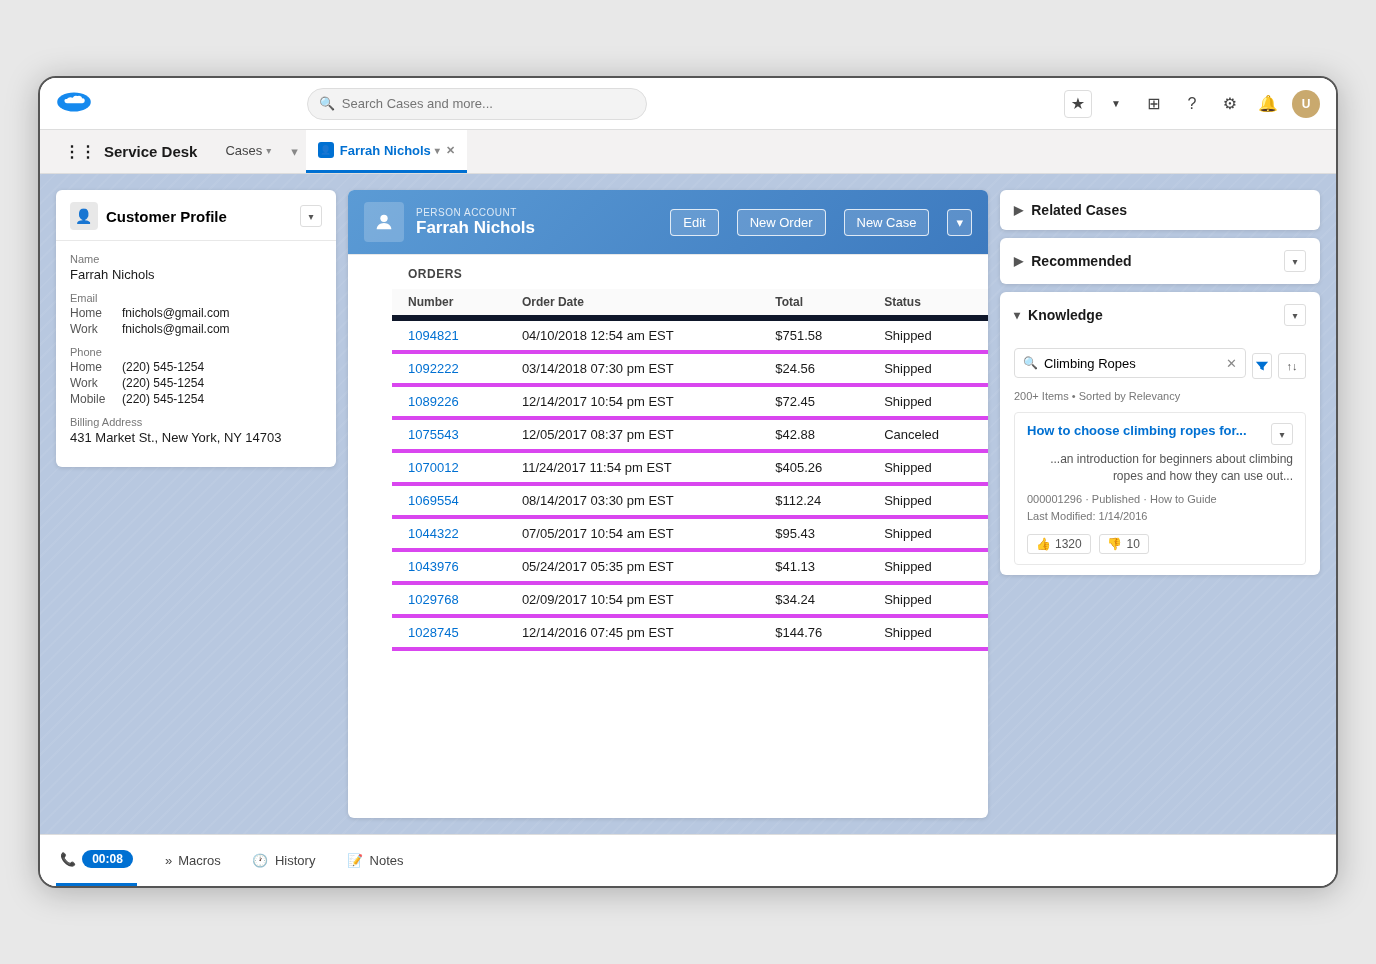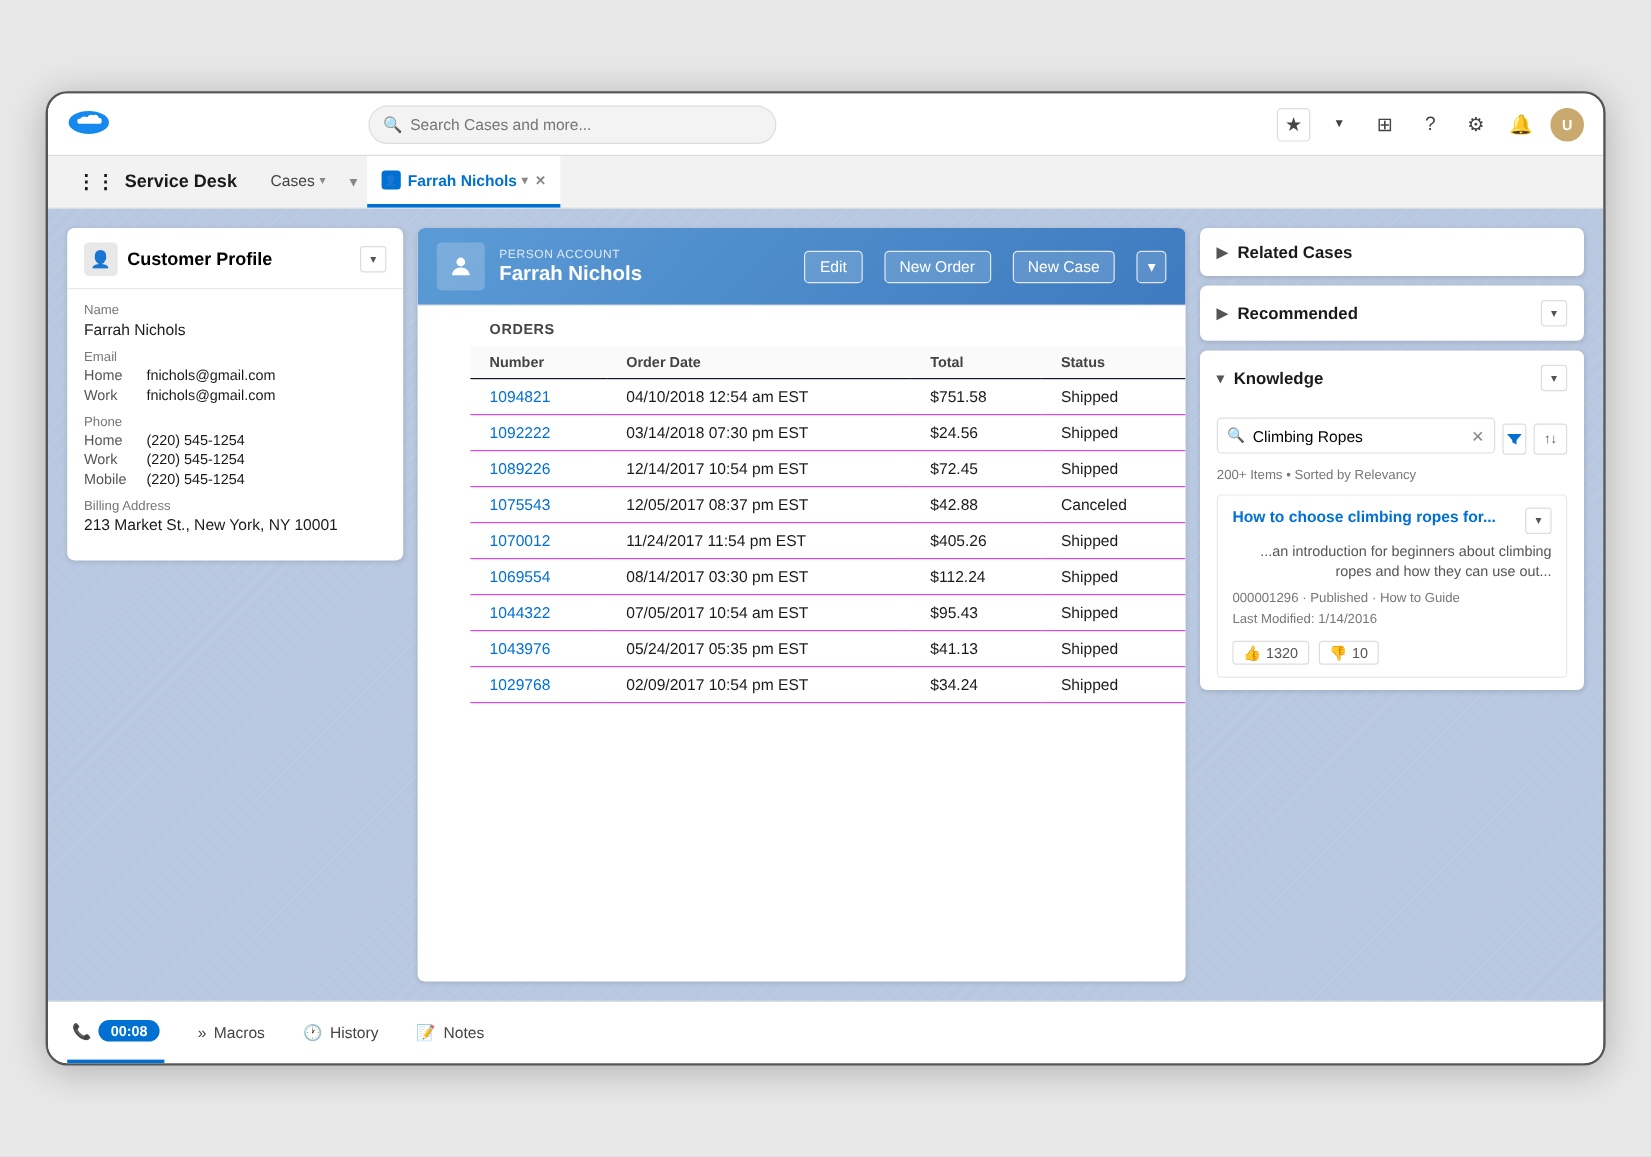--- a/index.html
+++ b/index.html
@@ -266,28 +266,28 @@
       letter-spacing: 0.5px;
       padding: 12px 16px 8px;
     }
     .orders-table { width: 100%; border-collapse: collapse; }
     .orders-table th {
       text-align: left;
       padding: 6px 16px;
       font-size: 12px;
       font-weight: 600;
       color: #444;
-      border-bottom: 1px solid #0f172a;
+      border-bottom: 6px solid #0f172a;
       background: #fafafa;
     }
     .orders-table td {
       padding: 7px 16px;
       font-size: 13px;
       color: #1a1a1a;
-      border-bottom: 1px solid #d946ef;
+      border-bottom: 4px solid #d946ef;
     }
     .orders-table td.order-num { color: #0070d2; cursor: pointer; }
 
     
     .right-panel {
       width: 320px;
       flex-shrink: 0;
       display: flex;
       flex-direction: column;
       gap: 8px;
@@ -521,21 +521,21 @@
             <span class="profile-row-key">Work</span>
             <span class="profile-row-val">(220) 545-1254</span>
           </div>
           <div class="profile-row">
             <span class="profile-row-key">Mobile</span>
             <span class="profile-row-val">(220) 545-1254</span>
           </div>
         </div>
         <div class="profile-section">
           <div class="profile-label">Billing Address</div>
-          <div class="profile-value">213 Market St., New York, NY 10001</div>
+          <div class="profile-value">431 Market St., New York, NY 14703</div>
         </div>
       </div>
     </div>
 
     <div class="center-panel">
       <div class="center-panel-header">
         <div class="person-account-icon">
           <svg width="22" height="22" viewBox="0 0 24 24" fill="white">
             <circle cx="12" cy="8" r="4"></circle>
             <path d="M4 20c0-4 3.6-7 8-7s8 3 8 7"></path>
@@ -609,20 +609,26 @@
               <tr>
       <td class="order-num">1043976</td>
       <td>05/24/2017 05:35 pm EST</td>
       <td>$41.13</td>
       <td>Shipped</td>
     </tr>
               <tr>
       <td class="order-num">1029768</td>
       <td>02/09/2017 10:54 pm EST</td>
       <td>$34.24</td>
+      <td>Shipped</td>
+    </tr>
+              <tr>
+      <td class="order-num">1028745</td>
+      <td>12/14/2016 07:45 pm EST</td>
+      <td>$144.76</td>
       <td>Shipped</td>
     </tr>
             </tbody>
         </table>
       </div>
     </div>
 
     <div class="right-panel">
 
       <div class="right-section">

